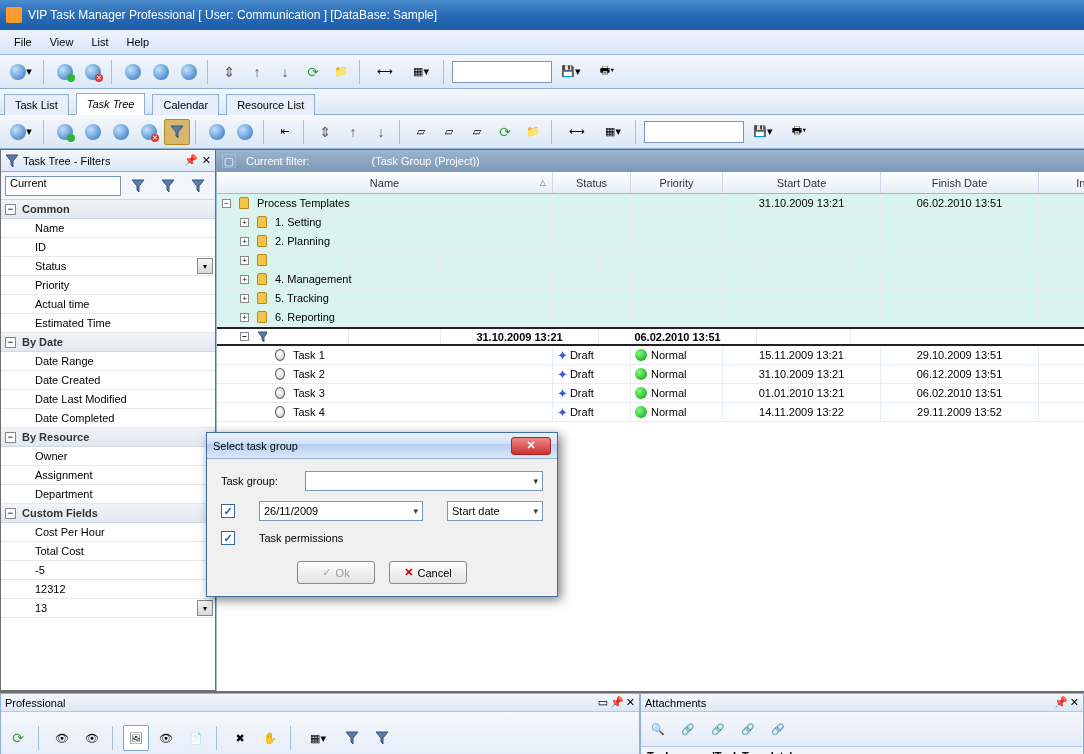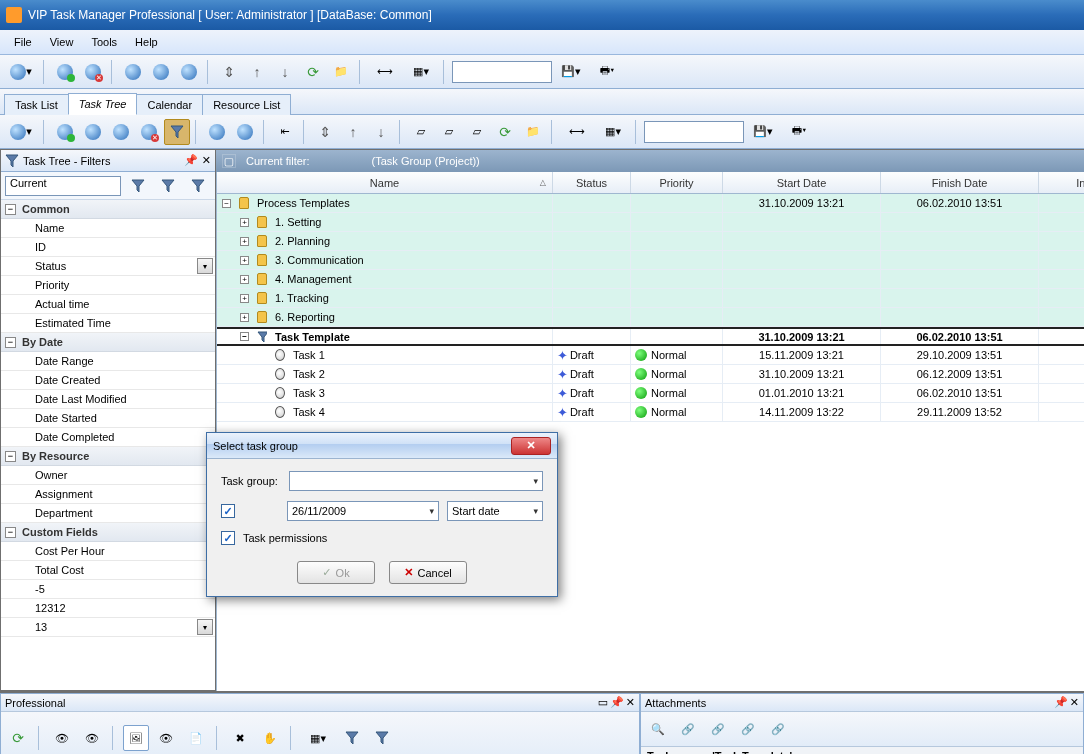--- a/index.html
+++ b/index.html
@@ -15,21 +15,21 @@
 .menubar span { padding: 2px 8px; cursor: default; }
 
 
 .toolbar { height: 34px; background: linear-gradient(180deg, #f5f7fb 0%, #dbe7f7 100%); border-bottom: 1px solid #8faed3; display: flex; align-items: center; padding: 0 4px; gap: 2px; }
 .tool-btn { width: 26px; height: 26px; border: 1px solid transparent; display: flex; align-items: center; justify-content: center; border-radius: 2px; }
 .tool-btn.wide { width: 34px; }
 .tool-sep { width: 4px; height: 24px; border-left: 1px solid #a8bfda; margin: 0 3px;}
 .tool-input { height: 22px; width: 100px; border: 1px solid #7a96b8; background: #fff; }
 
 
-.tabstrip { height: 26px; background: linear-gradient(180deg, #f5f7fb 0%, #dbe7f7 100%); display: flex; align-items: flex-end; padding: 0 4px; border-bottom: 1px solid #8faed3; gap: 0;}
+.tabstrip { height: 26px; background: linear-gradient(180deg, #f5f7fb 0%, #dbe7f7 100%); display: flex; align-items: flex-end; padding: 0 4px; border-bottom: 1px solid #8faed3; gap: 8px;}
 .tab { padding: 4px 10px; border: 1px solid #8faed3; border-bottom: none; background: #e6effa; position: relative; top: 1px; margin-right: -1px;}
 .tab.active { background: #fff; border-bottom: 1px solid #fff; font-weight: normal; z-index: 2; font-style: italic;}
 
 
 .main { display: flex; height: 542px; }
 
 
 .left-panel { width: 248px; border: 1px solid #6f6f6f; background: #fff; display: flex; flex-direction: column; }
 .left-header { height: 22px; background: linear-gradient(180deg, #f5f7fb 0%, #dbe7f7 100%); border-bottom: 1px solid #8faed3; display: flex; align-items: center; padding: 0 4px; }
 .left-header .filter-icon { width: 14px; height: 14px; margin-right: 4px; }
@@ -90,45 +90,45 @@
 .globe.green::after{background:#2db53a;}
 .globe.del::after{background:#d83a3a;content:"✕";color:#fff;font-size:7px;text-align:center;line-height:8px;}
 .arrow-v{font-size:14px;color:#555;}
 svg{display:block;}
 
 
 .modal { position: absolute; left: 206px; top: 432px; width: 352px; background: #f0f0f0; border: 1px solid #3e6ea5; box-shadow: 3px 3px 10px rgba(0,0,0,0.5); }
 .modal-title { height: 26px; background: linear-gradient(180deg,#ebf2fb,#cfe1f7 45%,#b4cef0 46%,#dbe9f9); display:flex;align-items:center;padding:0 6px;border-bottom:1px solid #9cb4d0;}
 .modal-title .x{margin-left:auto;width:40px;height:18px;background:linear-gradient(180deg,#e88,#c33);border:1px solid #a22;border-radius:3px;color:#fff;display:flex;align-items:center;justify-content:center;font-weight:bold;}
 .modal-body{padding:12px 14px;}
-.form-row{display:flex;align-items:center;gap:8px;margin-bottom:10px;}
+.form-row{display:flex;align-items:center;gap:24px;margin-bottom:10px;}
 .form-row label{width:60px;}
 .combo{height:20px;border:1px solid #7a96b8;background:#fff;flex:1;display:flex;align-items:center;padding:0 4px;position:relative;}
 .combo::after{content:"▾";position:absolute;right:4px;font-size:9px;color:#333;}
 .chk{width:14px;height:14px;border:1px solid #37679e;background:#fff;display:inline-flex;align-items:center;justify-content:center;color:#1b63c7;font-size:11px;font-weight:bold;}
-.date-combo{width:110px;margin-left:44px;}
+.date-combo{width:110px;}
 .modal-buttons{display:flex;justify-content:center;gap:14px;margin-top:16px;}
 .btn{width:78px;height:23px;border:1px solid #888;background:linear-gradient(180deg,#fdfdfd,#e3e3e3);display:flex;align-items:center;justify-content:center;gap:4px;border-radius:3px;}
 .btn.disabled{color:#999;}
 .btn .xr{color:#c00;font-weight:bold;}
 .btn .ck{color:#9a9;}
 
 </style>
 </head>
 <body>
 
 <div class="titlebar">
   <div class="app-icon"></div>
-  <div class="title">VIP Task Manager Professional [ User: Administrator ] [DataBase: Common]</div>
+  <div class="title">VIP Task Manager Professional [ User: Communication ] [DataBase: Sample]</div>
 </div>
 
 <div class="menubar">
   <span>File</span>
   <span>View</span>
-  <span>Tools</span>
+  <span>List</span>
   <span>Help</span>
 </div>
 
 <div class="toolbar">
   <div class="tool-btn wide"><span class="ico globe"></span>▾</div>
   <div class="tool-sep"></div>
   <div class="tool-btn">
       <span class="ico globe green"></span>
     </div>
   <div class="tool-btn">
@@ -264,21 +264,20 @@
         <div class="ft-item">Name</div>
         <div class="ft-item">ID</div>
         <div class="ft-item with-dd">Status<div class="dd"></div></div>
         <div class="ft-item">Priority</div>
         <div class="ft-item">Actual time</div>
         <div class="ft-item">Estimated Time</div>
         <div class="ft-group"><span class="collapser">−</span>By Date</div>
         <div class="ft-item">Date Range</div>
         <div class="ft-item">Date Created</div>
         <div class="ft-item">Date Last Modified</div>
-        <div class="ft-item">Date Started</div>
         <div class="ft-item">Date Completed</div>
         <div class="ft-group"><span class="collapser">−</span>By Resource</div>
         <div class="ft-item">Owner</div>
         <div class="ft-item">Assignment</div>
         <div class="ft-item">Department</div>
         <div class="ft-group"><span class="collapser">−</span>Custom Fields</div>
         <div class="ft-item">Cost Per Hour</div>
         <div class="ft-item">Total Cost</div>
         <div class="ft-item">-5</div>
         <div class="ft-item">12312</div>
@@ -347,21 +346,20 @@
             <div class="cell w-finish" style="justify-content:center"></div>
             <div class="cell w-info"></div>
           </div>
           <div class="grow mint">
             <div class="cell" style="width:36px;justify-content:flex-end;gap:3px;border-right:none">
               <span class="tree-toggle">+</span>
             </div>
             <div class="cell" style="width:18px;justify-content:center;border-right:none">
               <span class="folder-ico"></span>
             </div>
-            <div class="cell" style="width:282px">3. Communication</div>
             <div class="cell w-status"></div>
             <div class="cell w-priority"></div>
             <div class="cell w-start" style="justify-content:center"></div>
             <div class="cell w-finish" style="justify-content:center"></div>
             <div class="cell w-info"></div>
           </div>
           <div class="grow mint">
             <div class="cell" style="width:36px;justify-content:flex-end;gap:3px;border-right:none">
               <span class="tree-toggle">+</span>
             </div>
@@ -375,21 +373,21 @@
             <div class="cell w-finish" style="justify-content:center"></div>
             <div class="cell w-info"></div>
           </div>
           <div class="grow mint">
             <div class="cell" style="width:36px;justify-content:flex-end;gap:3px;border-right:none">
               <span class="tree-toggle">+</span>
             </div>
             <div class="cell" style="width:18px;justify-content:center;border-right:none">
               <span class="folder-ico"></span>
             </div>
-            <div class="cell" style="width:282px">1. Tracking</div>
+            <div class="cell" style="width:282px">5. Tracking</div>
             <div class="cell w-status"></div>
             <div class="cell w-priority"></div>
             <div class="cell w-start" style="justify-content:center"></div>
             <div class="cell w-finish" style="justify-content:center"></div>
             <div class="cell w-info"></div>
           </div>
           <div class="grow mint">
             <div class="cell" style="width:36px;justify-content:flex-end;gap:3px;border-right:none">
               <span class="tree-toggle">+</span>
             </div>
@@ -405,21 +403,20 @@
           </div>
           <div class="grow template-head">
             <div class="cell" style="width:36px;justify-content:flex-end;gap:3px;border-right:none">
               <span class="tree-toggle">−</span>
             </div>
             <div class="cell" style="width:18px;justify-content:center;border-right:none">
               <svg width="12" height="12">
                 <path d="M1 1 L11 1 L7 6 L7 11 L5 9 L5 6 Z" fill="#5a7aa8" stroke="#34567a"></path>
               </svg>
             </div>
-            <div class="cell" style="width:282px">Task Template</div>
             <div class="cell w-status"></div>
             <div class="cell w-priority"></div>
             <div class="cell w-start" style="justify-content:center">
               <b>31.10.2009 13:21</b>
             </div>
             <div class="cell w-finish" style="justify-content:center">
               <b>06.02.2010 13:51</b>
             </div>
             <div class="cell w-info"></div>
           </div>

